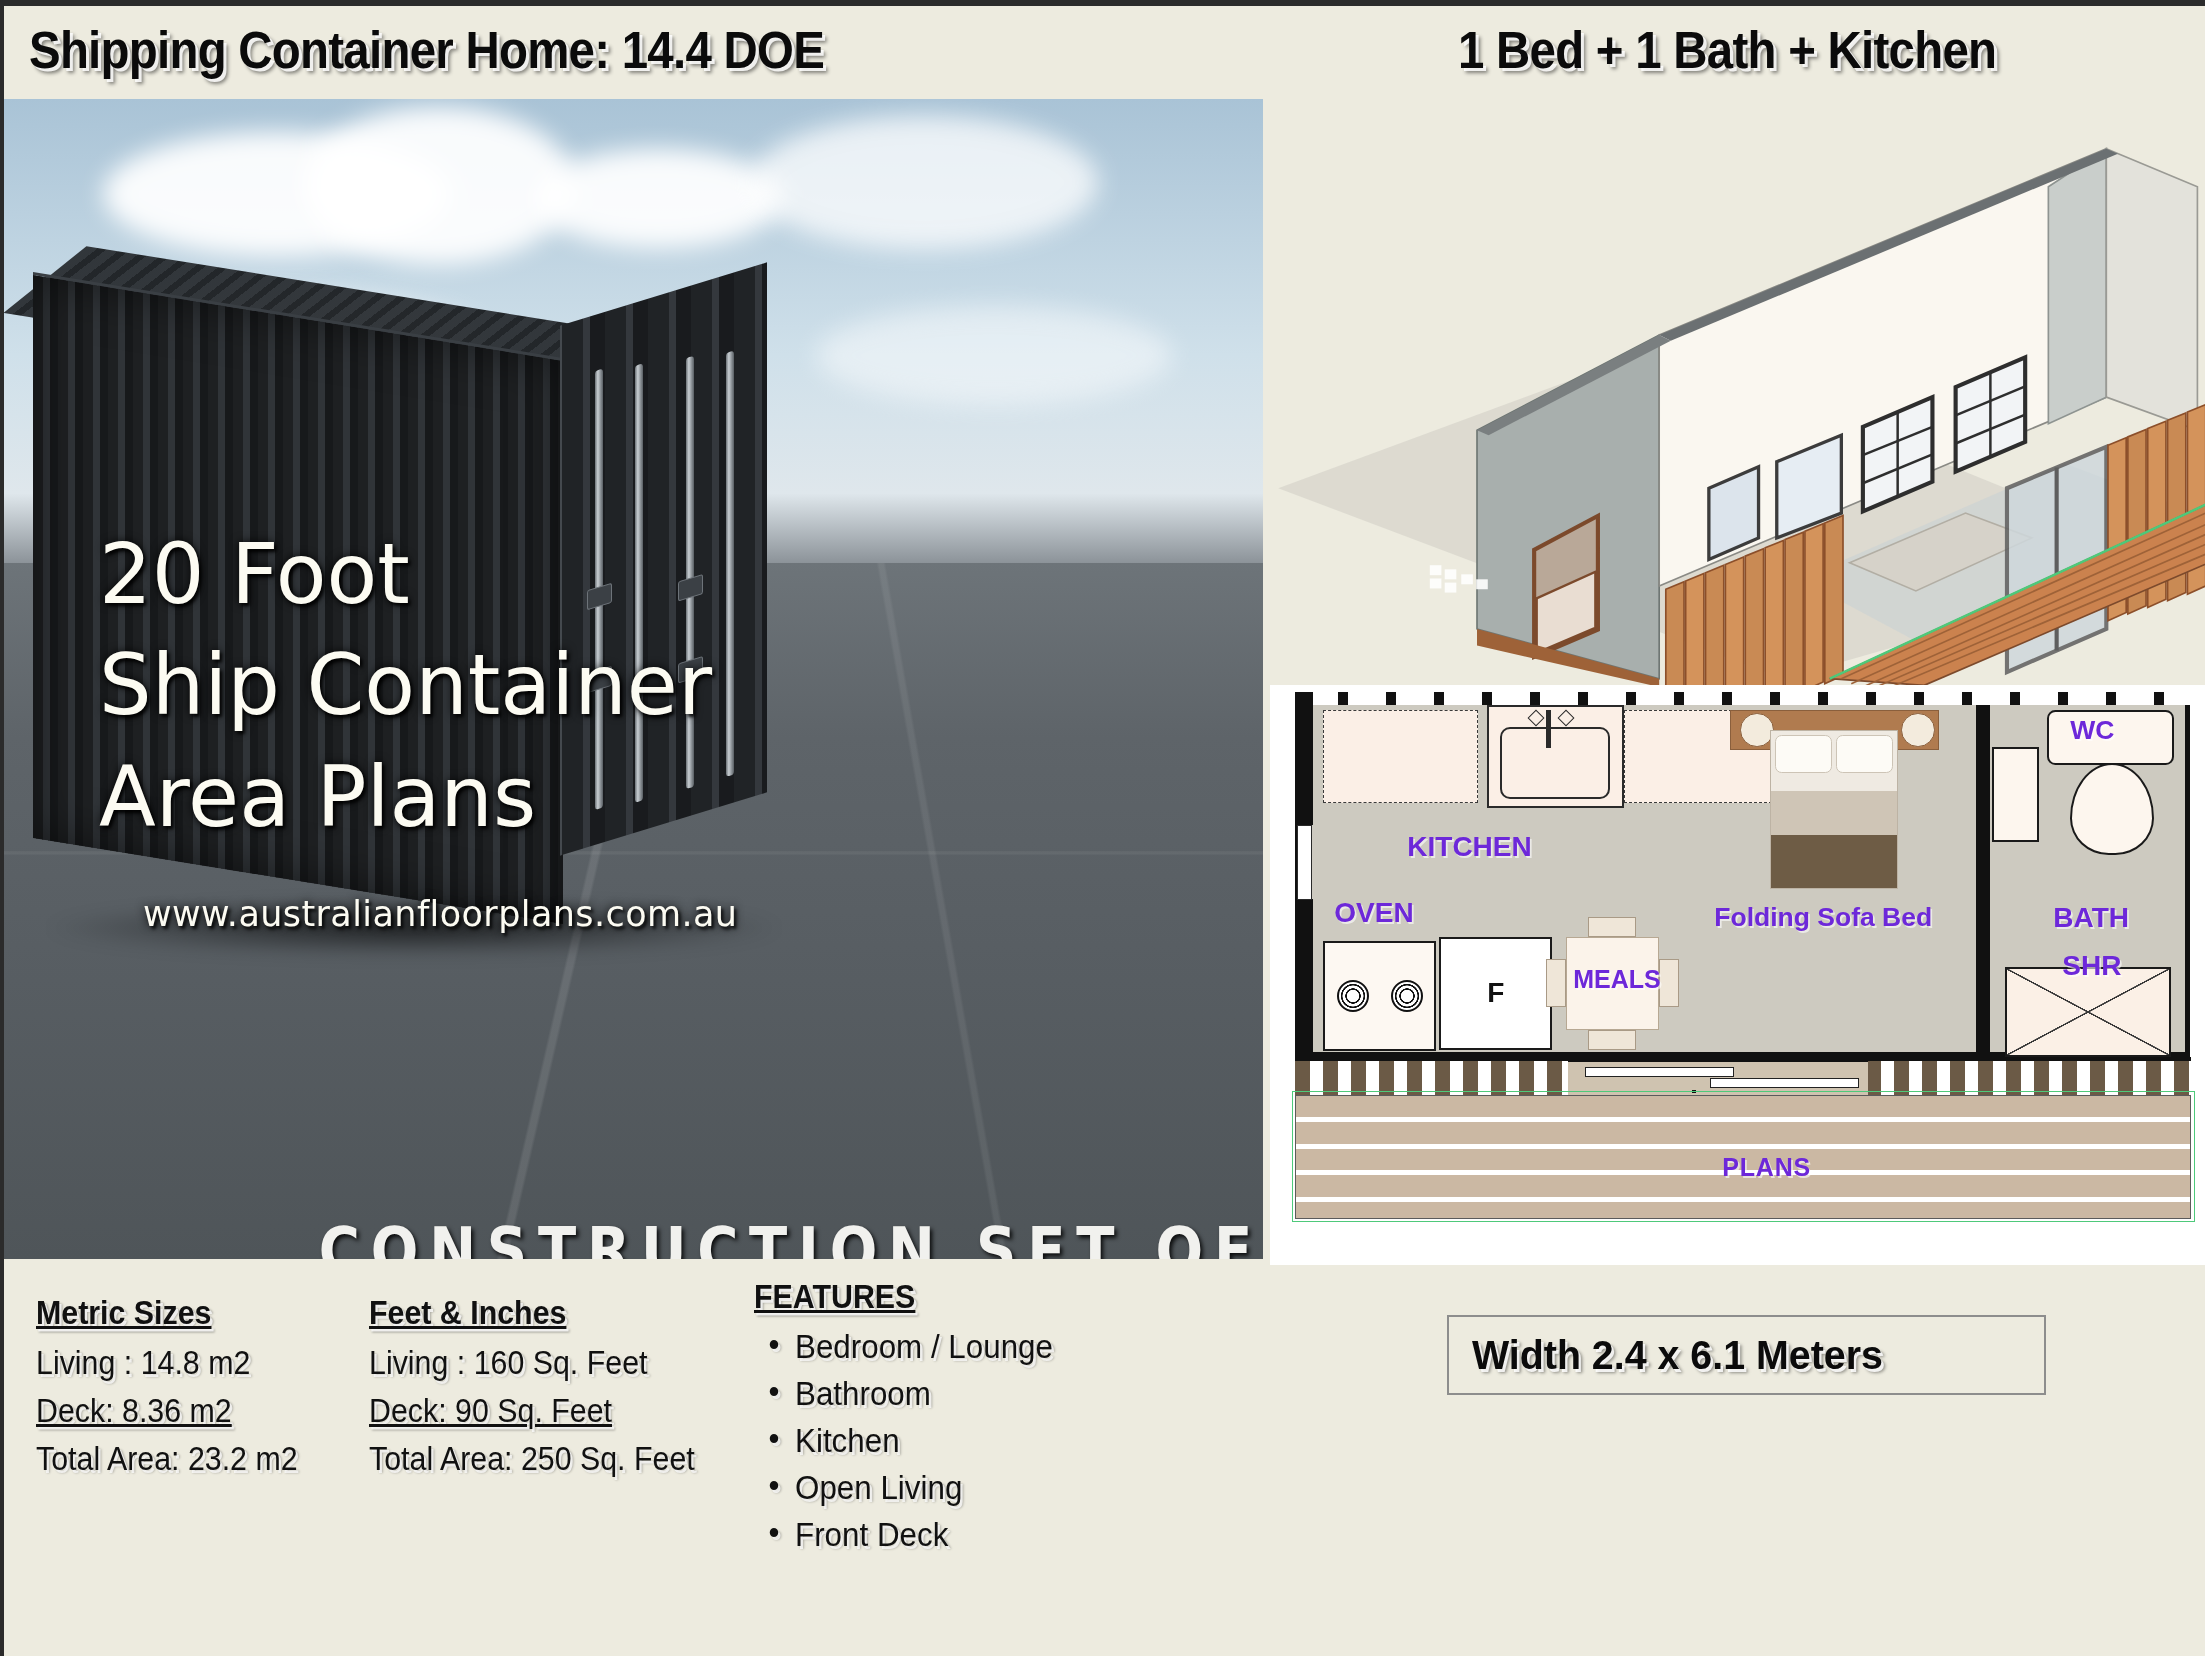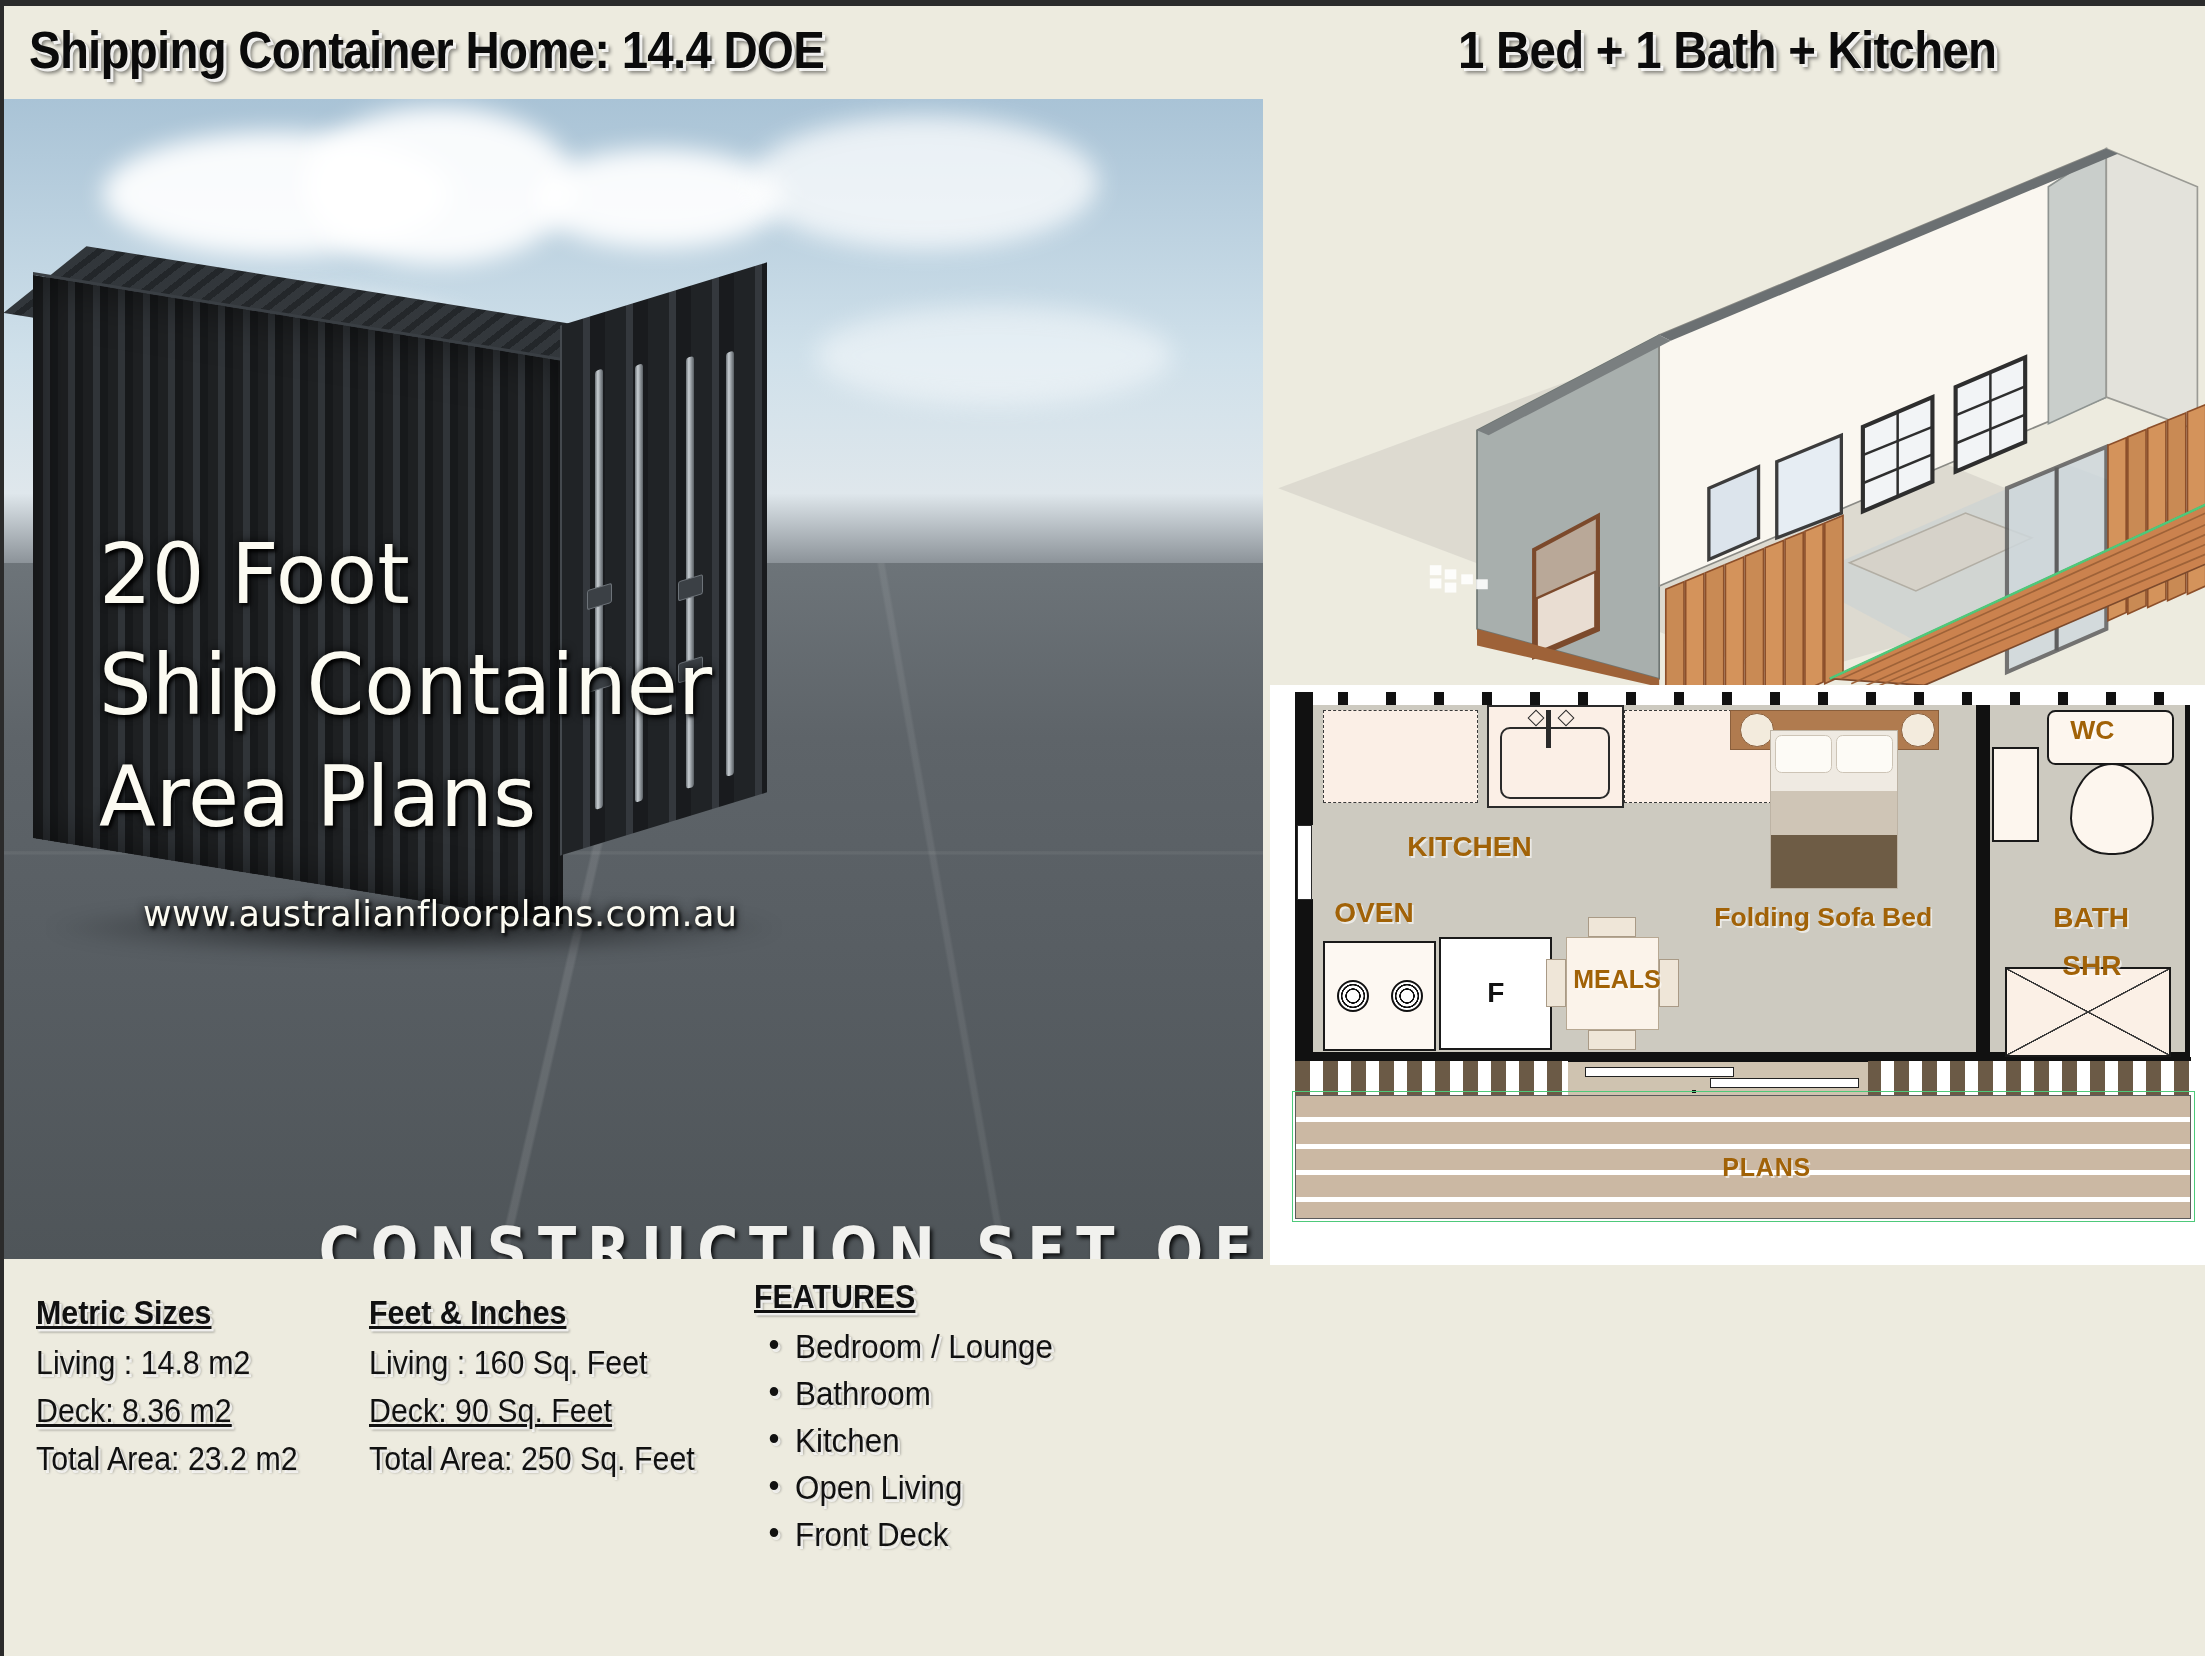--- a/index.html
+++ b/index.html
@@ -115,21 +115,21 @@
   .walltop{
     position:absolute;left:11.6px;top:0;width:895px;height:13.3px;
     background:repeating-linear-gradient(90deg,#111 0 5px,#fff 5px 43px,#111 43px 48px);
   }
   .cab{
     position:absolute;background:#FBEFE6;border:1.7px dashed #3a3a3a;
   }
   .sinkbox{position:absolute;background:#FBEFE6;border:2.5px solid #2a2a2a;}
   .sinkbowl{position:absolute;background:#FBEFE6;border:2.5px solid #2a2a2a;border-radius:10px;}
   .plan-label{
-    position:absolute;font-family:"Liberation Sans",sans-serif;font-weight:bold;color:#a16207;
+    position:absolute;font-family:"Liberation Sans",sans-serif;font-weight:bold;color:#6d28d9;
     text-shadow:1.7px 1.7px 0 rgba(255,255,255,.6);
   }
   .oven{
     position:absolute;background:#FDF8F2;border:2.5px solid #1a1a1a;
     display:flex;align-items:center;justify-content:space-around;
   }
   .burner{width:28px;height:28px;border-radius:50%;border:2.5px solid #111;
     background:radial-gradient(circle,#fff 30%,#111 32% 38%,#fff 40% 52%,#111 54% 60%,#fff 62%);}
   .fridge{position:absolute;background:#FFFFFF;border:2.5px solid #1a1a1a;
     display:flex;align-items:center;justify-content:center;font-weight:bold;font-size:28px;color:#111;}
@@ -408,15 +408,18 @@
     <div class="col-head">FEATURES</div>
     <ul class="feat-list">
       <li>Bedroom / Lounge</li>
       <li>Bathroom</li>
       <li>Kitchen</li>
       <li>Open Living</li>
       <li>Front Deck</li>
     </ul>
   </div>
 
+  <div class="dimbox" id="dimbox1">
+    <div class="dimtxt">Width 2.4 x 6.1 Meters</div>
+  </div>
 
 </div>
 
 
 </body></html>

